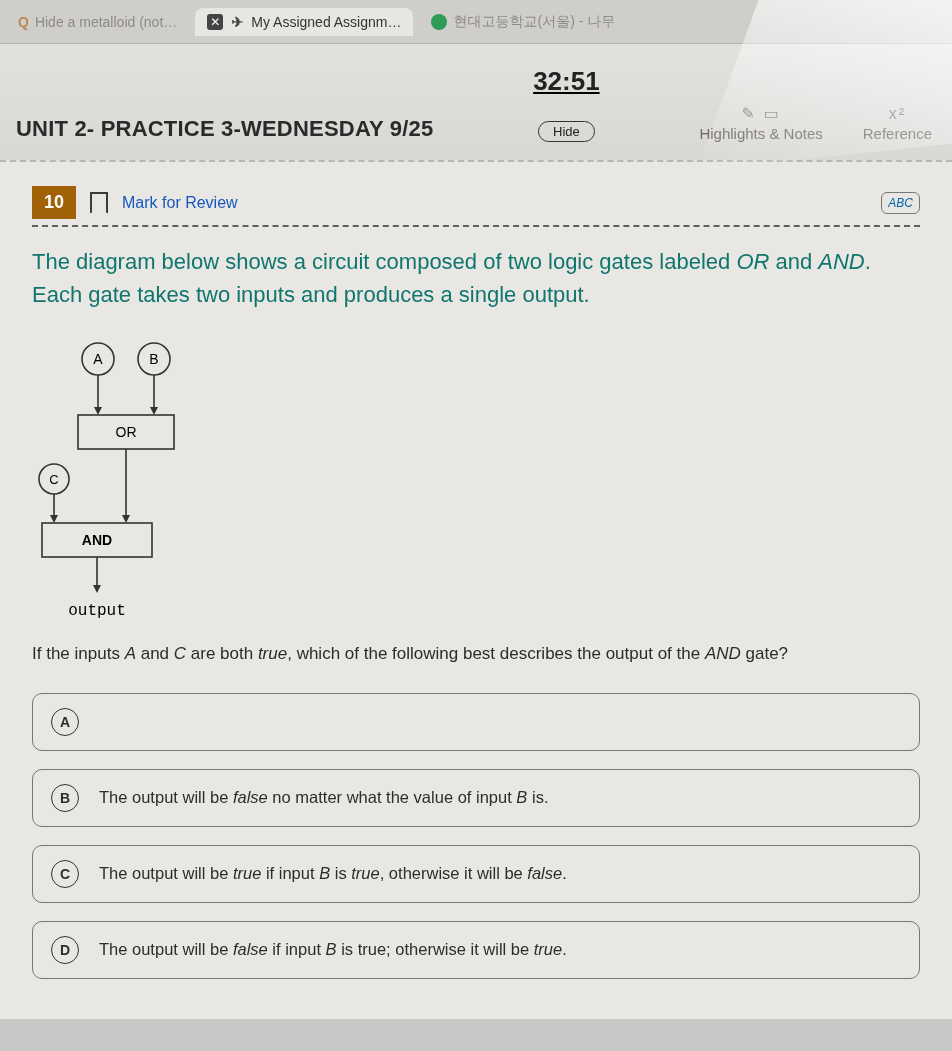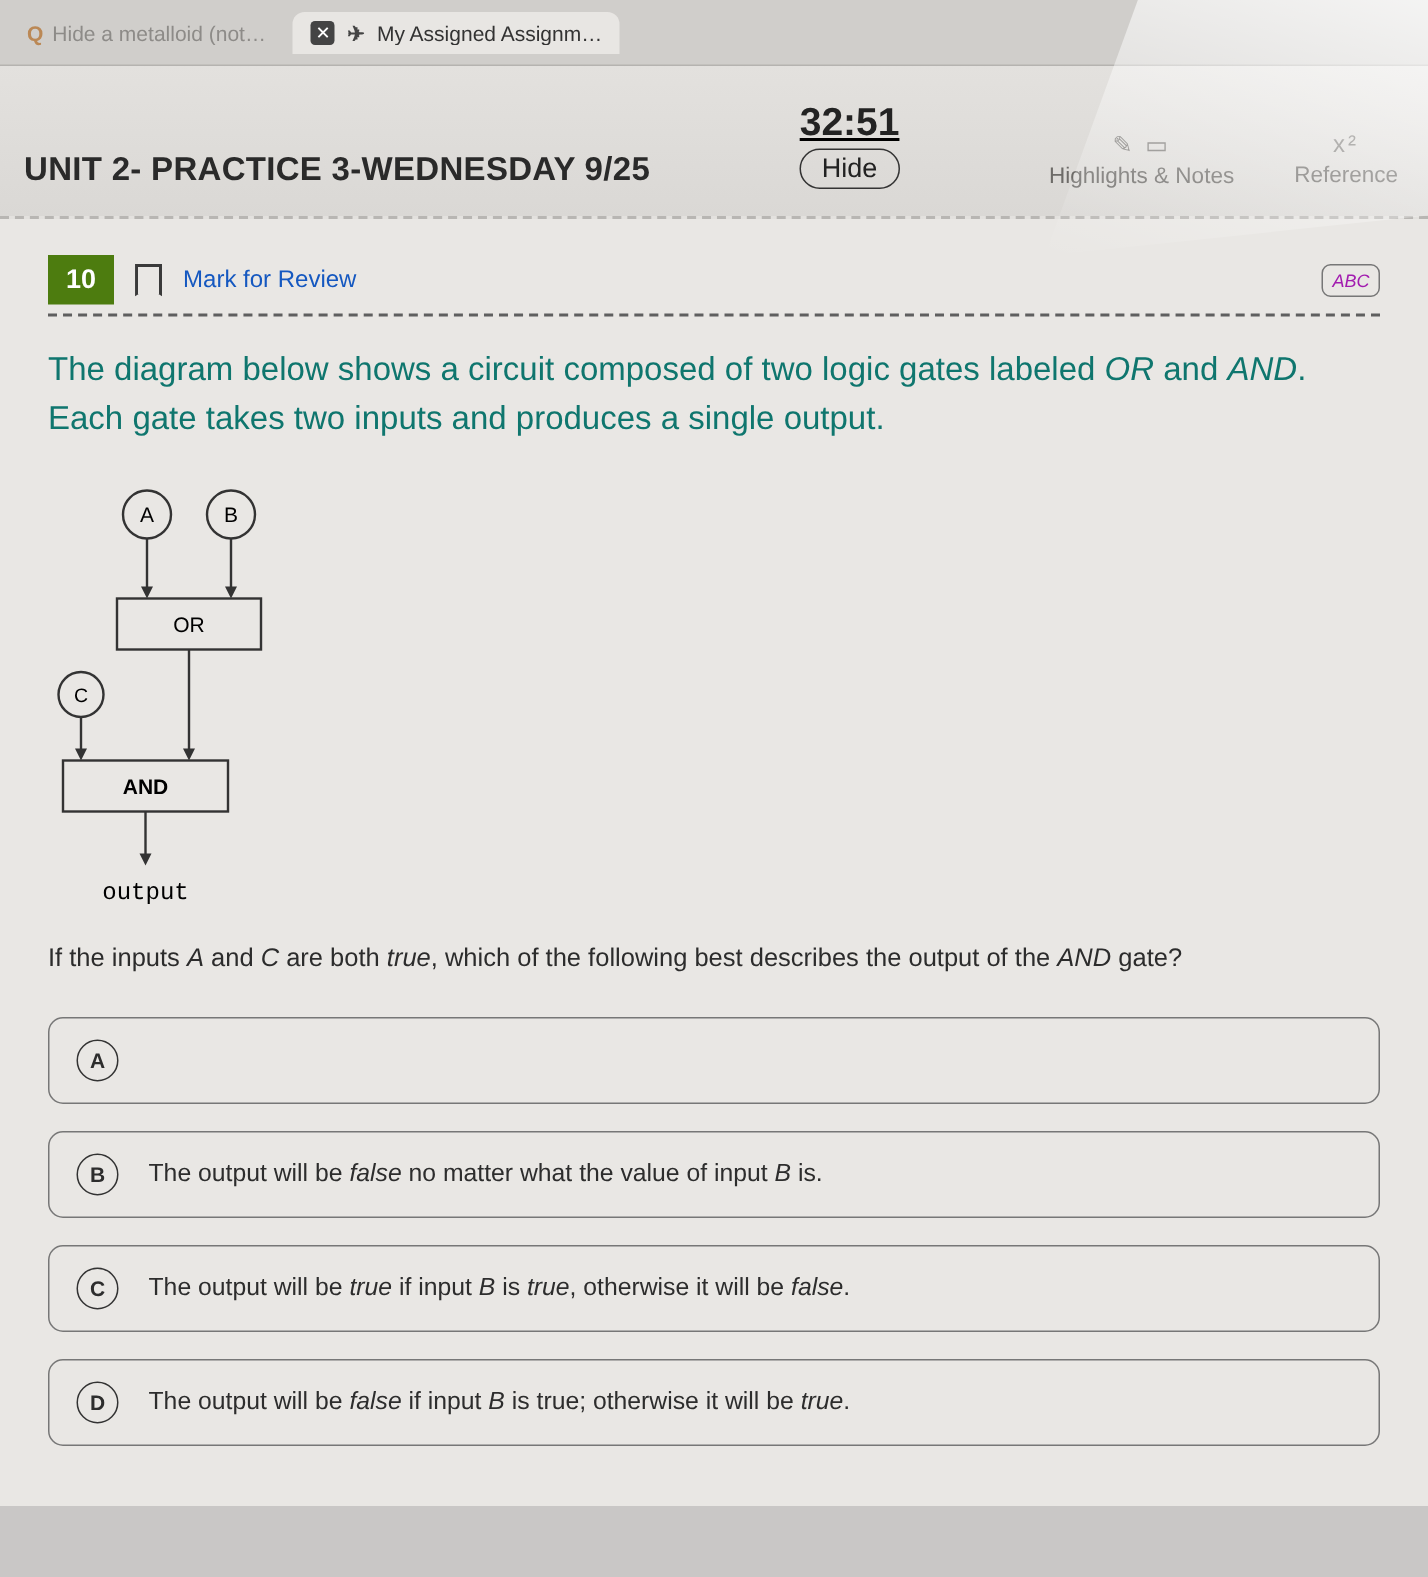--- a/index.html
+++ b/index.html
@@ -42,51 +42,51 @@
     justify-content: space-between;
     padding: 22px 20px 18px 16px;
     background: linear-gradient(180deg,#e3e1de,#dad8d5);
     border-bottom: 2px dashed #b8b6b3;
     position: relative;
   }
   .toolbar-left { font-size: 22px; font-weight: 600; color:#2a2a2a; letter-spacing:.2px;}
   .toolbar-center { text-align:center;text-decoration:underline; }
   .timer { font-size: 26px; font-weight:700; color:#232323; }
   .hide-btn {
-    display:inline-block; margin-top:2px;
+    display:inline-block; margin-top:24px;
     border:1.5px solid #333; border-radius: 14px; padding:2px 14px;
-    font-size:18px; color:#222; background:transparent;
+    font-size:13px; color:#222; background:transparent;
   }
   .toolbar-right { display:flex; gap:40px; align-items:center; font-size:15px; color:#6d6b68;}
   .tool-item { display:flex; flex-direction:column; align-items:center; gap:2px;}
   .tool-item .icons { font-size:16px; color:#7c7a77; letter-spacing:2px;}
   .content {
     background:#e9e7e4;
     padding: 24px 32px 40px 32px;
   }
   .qheader {
     display:flex; align-items:center; gap:14px;
     border-bottom: 2.5px dashed #5f5f5f;
     padding-bottom: 6px;
     position:relative;
   }
   .qnum {
-    background:#4d7c0f; color:#fff; font-weight:700;
+    background:#a16207; color:#fff; font-weight:700;
     padding:6px 12px; font-size:18px;
   }
   .bookmark {
     width:18px; height:22px; border:2px solid #3a3a3a;
     clip-path: polygon(0 0,100% 0,100% 100%,50% 75%,0 100%);
     background:transparent;
   }
   .mark-label { color:#1558c0; font-size:16px; font-weight:500;}
   .abc-badge {
     margin-left:auto;
     border:1.5px solid #777; border-radius:6px; padding:3px 6px;
-    font-size:12px; color:#a21caf; font-style:italic;
+    font-size:12px; color:#0369a1; font-style:italic;
   }
   .qtext {
     margin-top:18px; font-size:22px; color:#0f766e; line-height:1.5;
   }
   .qtext i { font-style: italic; }
   .diagram { margin: 26px 0 10px 4px; }
   .qprompt { margin-top: 8px; font-size:17px; color:#2c2c2c; line-height:1.5;}
   .choices { margin-top:26px; display:flex; flex-direction:column; gap:18px; }
   .choice {
     border:1.5px solid #777; border-radius:10px;
@@ -121,20 +121,24 @@
 <div class="tabbar">
   <div class="tab inactive">
     <span class="favicon-q">Q</span>
     <span class="lbl">Hide a metalloid (not…</span>
   </div>
   <div class="tab active">
     <span class="close">✕</span>
     <span class="favicon-arrow">✈</span>
     <span class="lbl">My Assigned Assignm…</span>
   </div>
+  <div class="tab inactive">
+    <span class="favicon-green"></span>
+    <span class="lbl">현대고등학교(서울) - 나무</span>
+  </div>
 </div>
 
 <div class="toolbar">
   <div class="toolbar-left">UNIT 2- PRACTICE 3-WEDNESDAY 9/25</div>
   <div class="toolbar-center">
     <div class="timer">32:51</div>
     <button class="hide-btn">Hide</button>
   </div>
   <div class="toolbar-right">
     <div class="tool-item">

